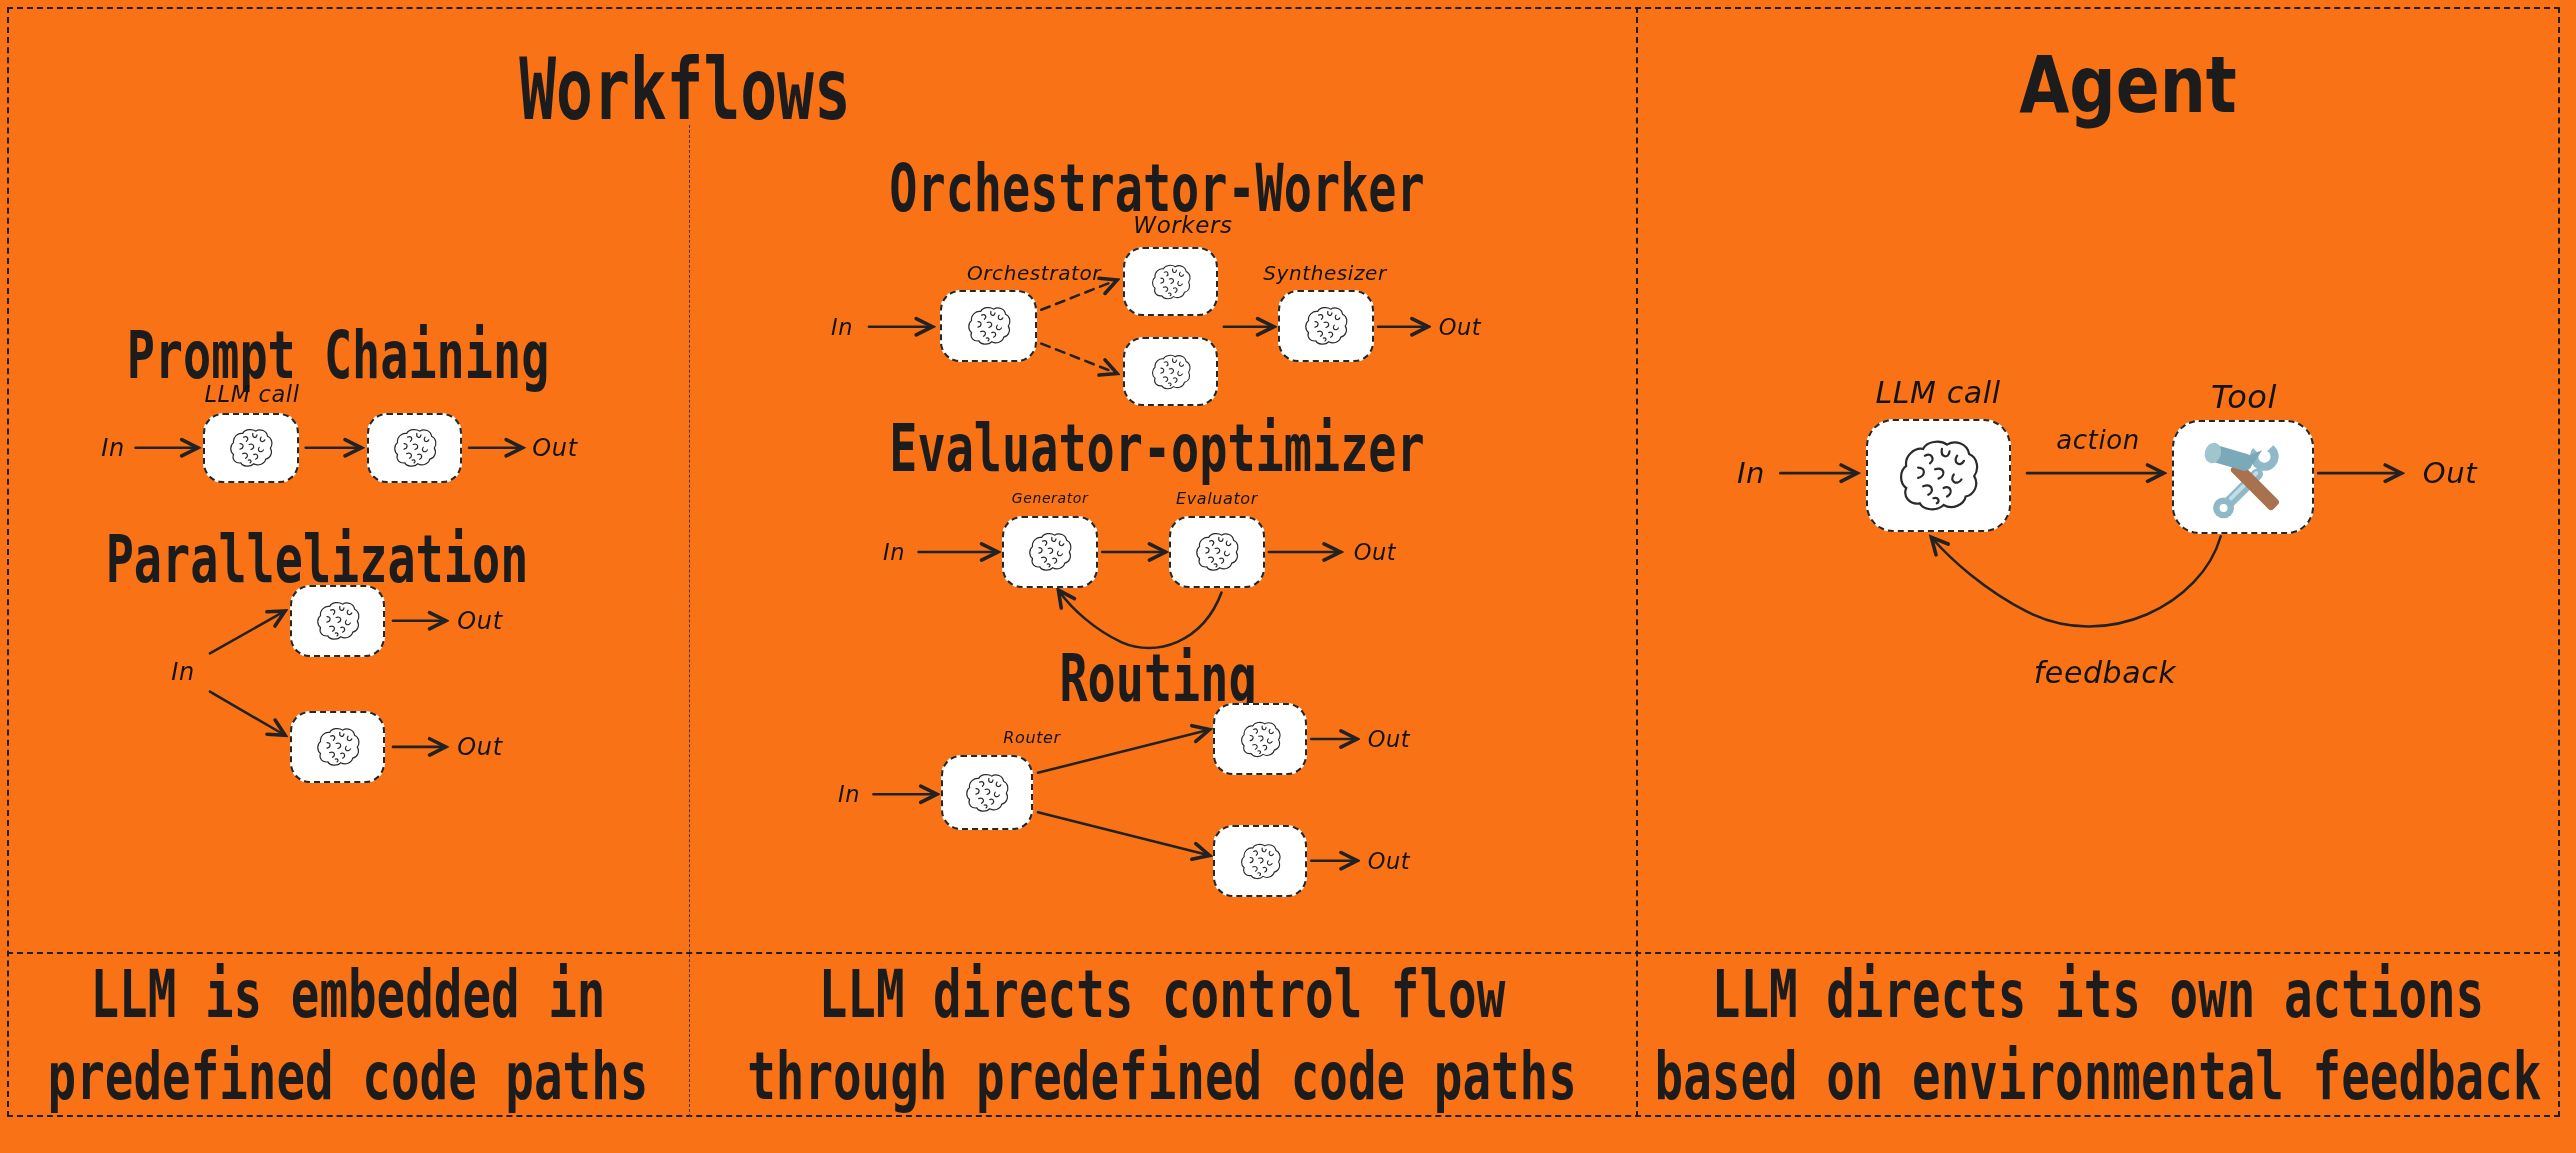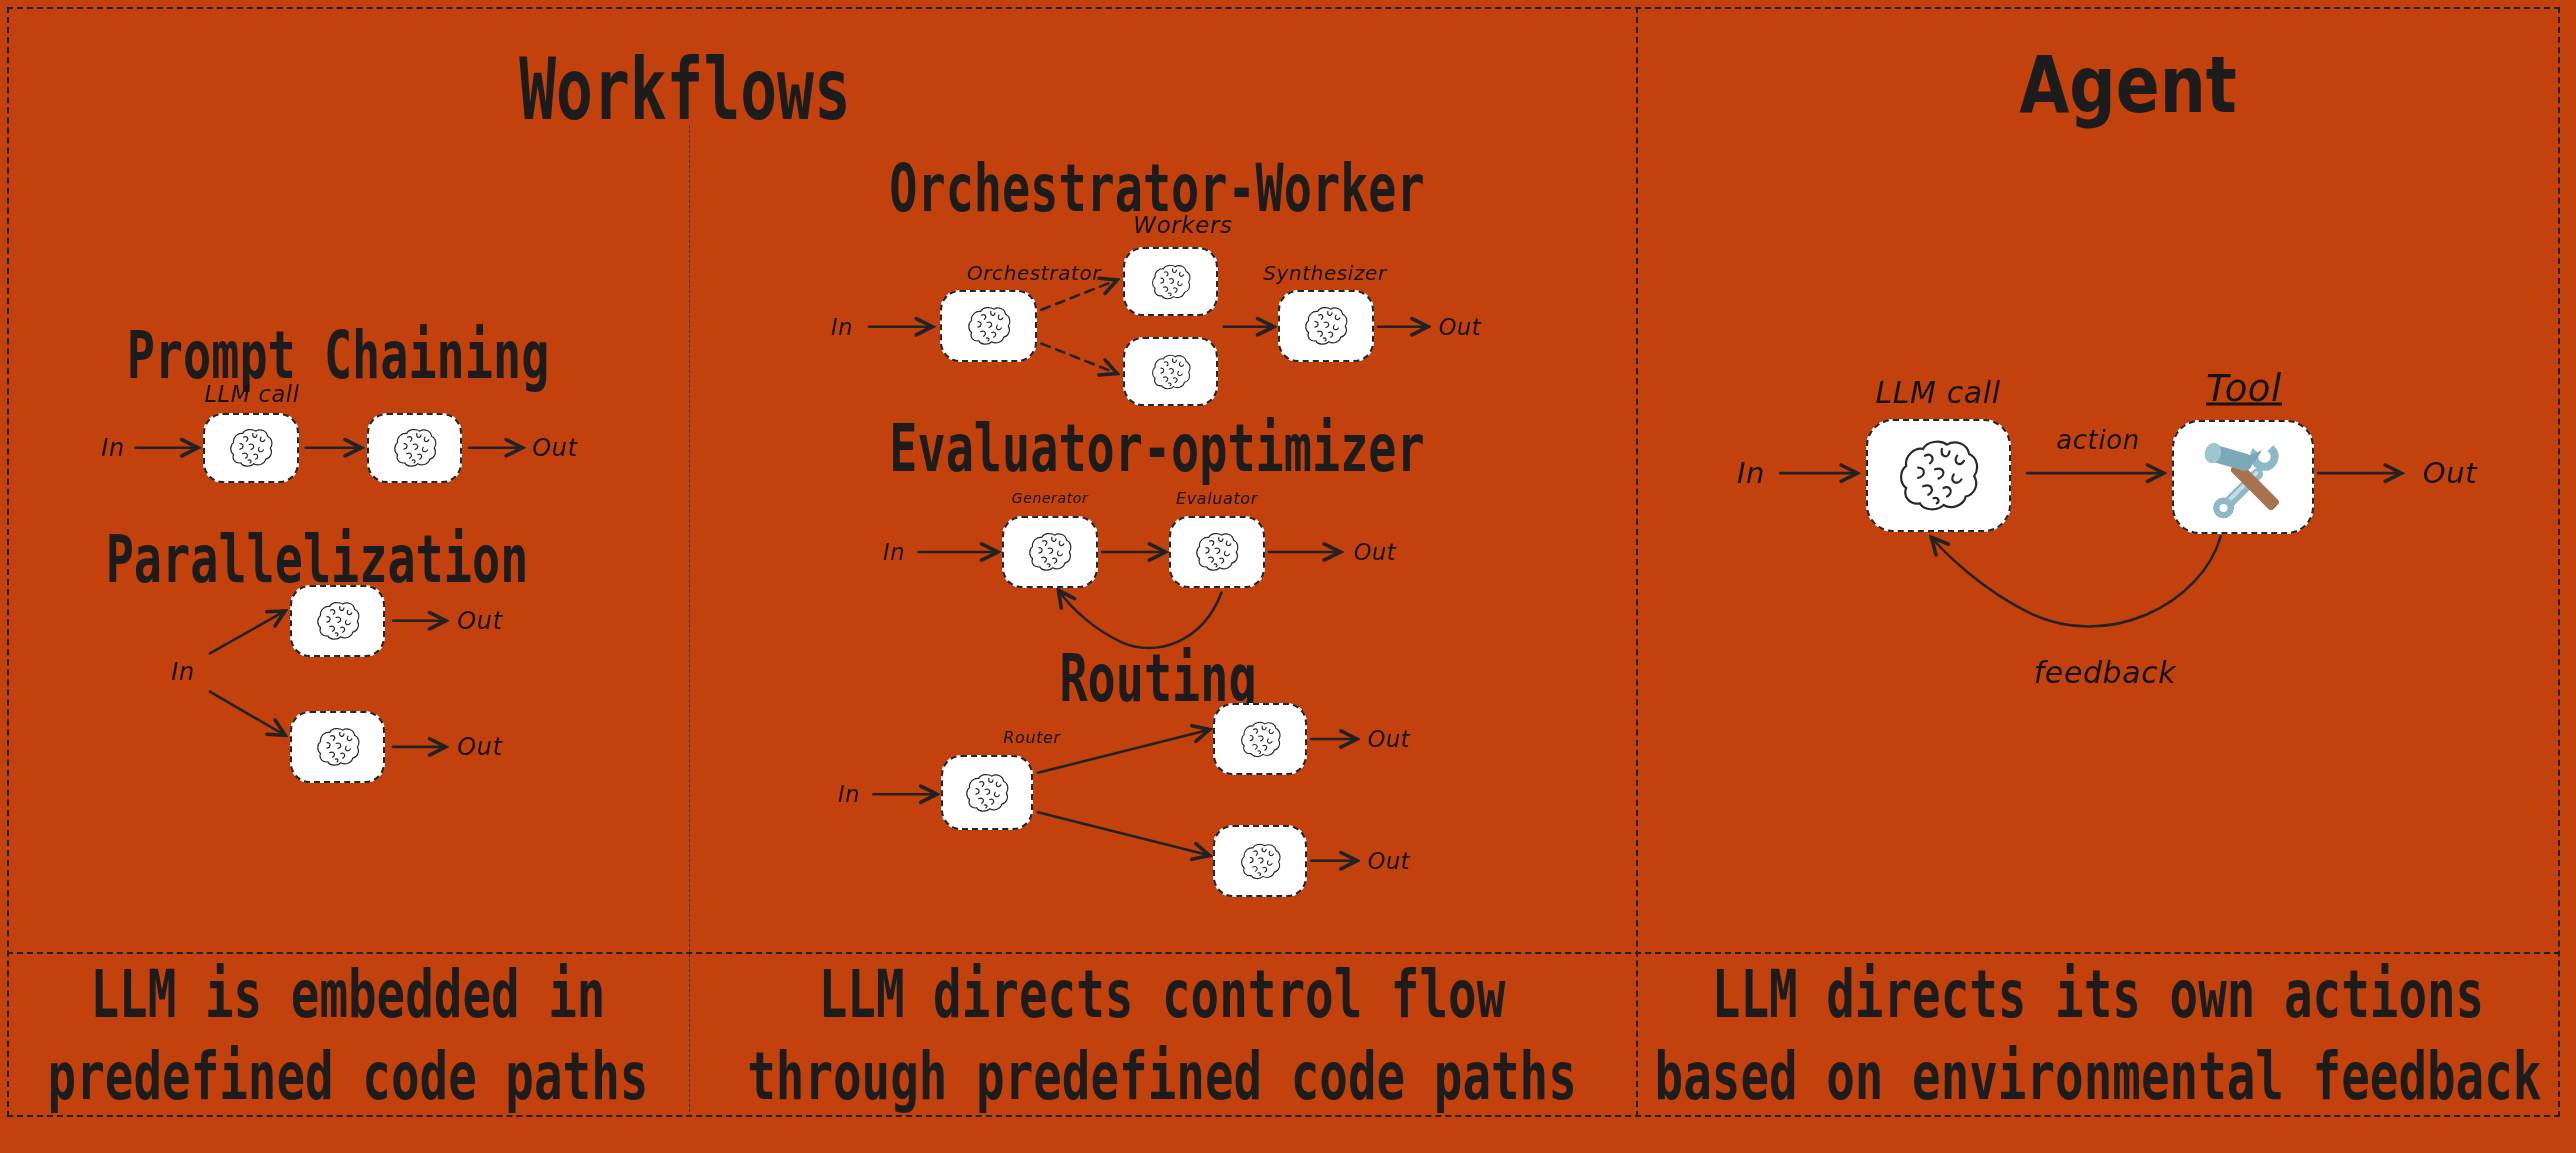--- a/index.html
+++ b/index.html
@@ -1,18 +1,18 @@
 <!DOCTYPE html>
 <html style="font-size:9px"><head>
 <meta charset="utf-8">
 <style>
   html,body{margin:0;padding:0;background:#ffffff;}
   body{width:2576px;height:1153px;position:relative;overflow:hidden;
        font-family:"DejaVu Sans","Liberation Sans",sans-serif;}
-  .canvas{position:absolute;left:0;top:0;width:2576px;height:1153px;background:#c2410c;}
+  .canvas{position:absolute;left:0;top:0;width:2576px;height:1153px;background:#f97316;}
 
   
   .border-outer{position:absolute;left:6.8px;top:6.8px;width:2553px;height:1110px;
     border:2.8px dashed #202020;box-sizing:border-box;border-radius:1.1px;}
   .divider-light{position:absolute;left:689px;top:125px;height:992px;width:0;
     border-left:1.7px dashed #3a3a3a;}
   .divider-heavy{position:absolute;left:1636px;top:6.8px;height:1110px;width:0;
     border-left:2.8px dashed #202020;}
   .caption-topline{position:absolute;left:6.8px;top:952px;width:2553px;height:0;
     border-top:2.8px dashed #202020;}
@@ -209,21 +209,21 @@
   </div>
   <div class="node" style="left:1213px;top:825px;width:94px;height:72px;">
     <svg class="brain" style="width:43px" viewBox="0 0 100 90">
         <use href="#brainDef"></use>
       </svg>
   </div>
   <div class="t hand" style="left:1389px;top:739px;font-size:22.5px;">Out</div>
   <div class="t hand" style="left:1389px;top:861px;font-size:22.5px;">Out</div>
 
   <div class="t hand" style="left:1938px;top:392px;font-size:30px;">LLM call</div>
-  <div class="t hand" style="left:2244px;top:388px;font-size:37px;text-decoration:underline;">Tool</div>
+  <div class="t hand" style="left:2244px;top:397px;font-size:32px;">Tool</div>
   <div class="t hand" style="left:2098px;top:440px;font-size:26px;">action</div>
   <div class="t hand" style="left:1751px;top:473px;font-size:29px;">In</div>
   <div class="node" style="left:1866px;top:419px;width:145px;height:113px;border-radius:27px;">
     <svg class="brain" style="width:85px" viewBox="0 0 100 90">
         <use href="#brainDef"></use>
       </svg>
   </div>
   <div class="node" style="left:2172px;top:420px;width:142px;height:114px;border-radius:27px;">
     <svg style="width:95px;height:95px" viewBox="0 0 100 100">
         <use href="#toolDef"></use>

